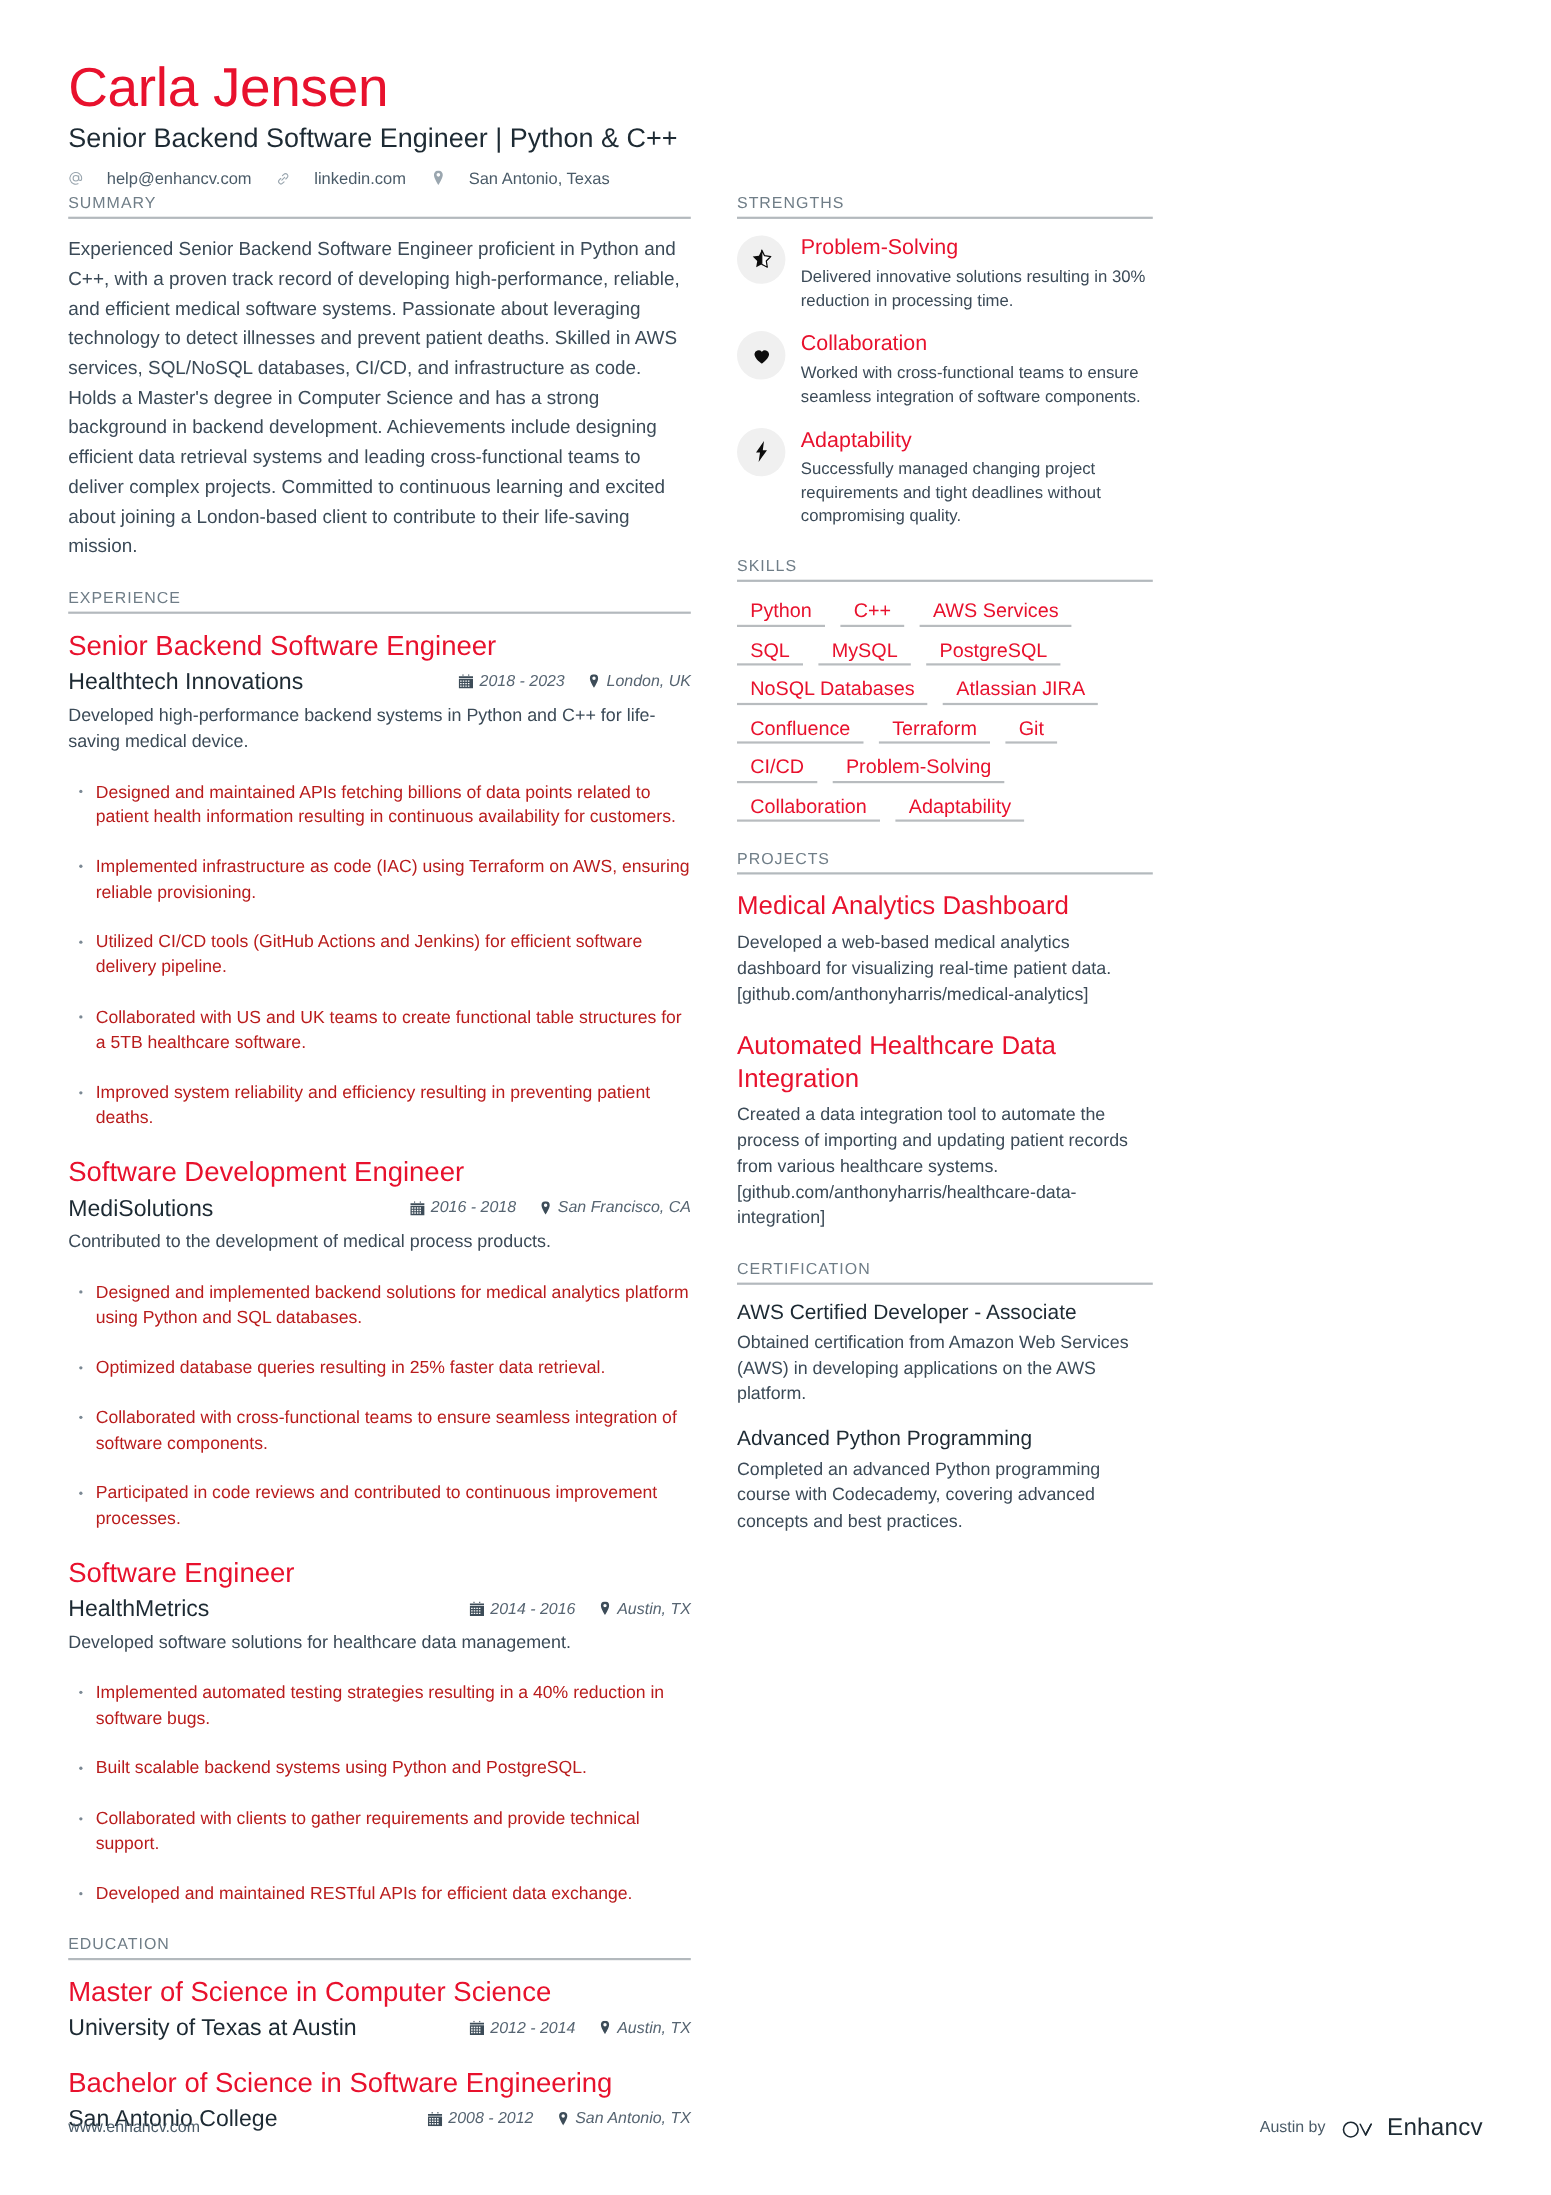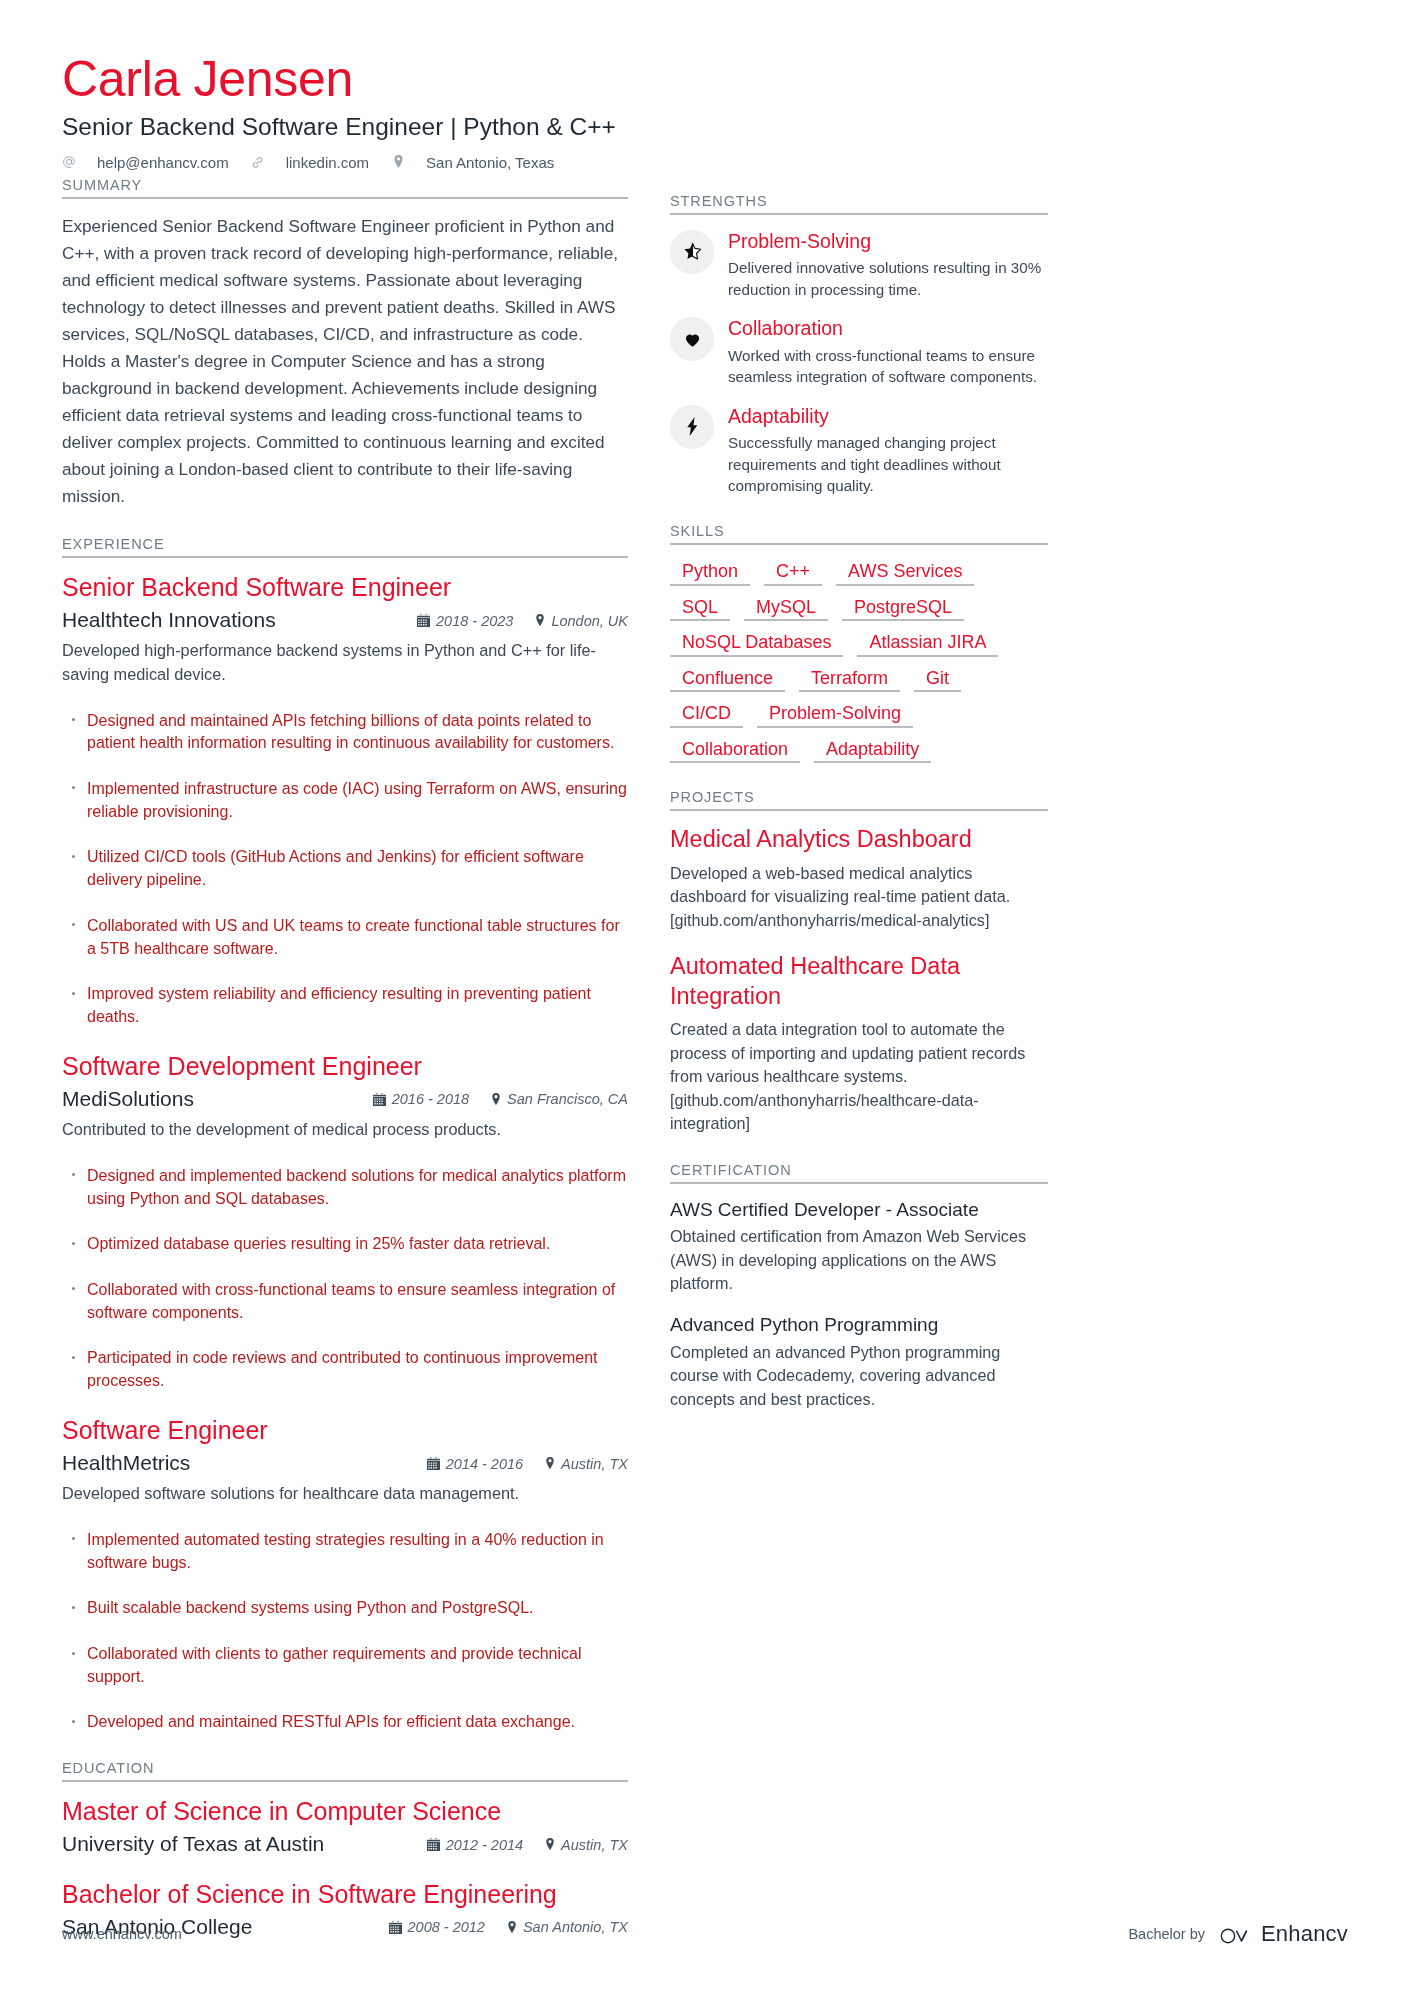--- a/index.html
+++ b/index.html
@@ -64,21 +64,21 @@
   }
   .contact .ic svg { display: block; }
 
   
   .columns {
     display: flex;
     gap: 42px;
     align-items: flex-start;
   }
   .col-left  { width: 566px; flex: 0 0 566px; }
-  .col-right { width: 378px; flex: 0 0 378px; margin-top: 16px; }
+  .col-right { width: 378px; flex: 0 0 378px; }
 
   
   .sec { margin-top: 26px; }
   .sec:first-child { margin-top: 0; }
 
   .sec-title {
     font-size: 14.5px;
     letter-spacing: 0.9px;
     color: #6f7d87;
     font-weight: 400;
@@ -611,21 +611,21 @@
         </div>
       </div>
 
     </div>
 
   </div>
 
   <div class="footer">
     <div class="footer-url">www.enhancv.com</div>
     <div class="footer-right">
-      <span class="powered">Bachelor by</span>
+      <span class="powered">Austin by</span>
       <span class="brand">
         <span class="brand-mark">
           <svg width="36" height="22" viewBox="0 0 40 24" fill="none" stroke="currentColor" stroke-width="1.6" stroke-linecap="round" stroke-linejoin="round">
             <circle cx="10" cy="12" r="7.4"></circle>
             <path d="M19.5 6.6 25 17.4l5.5-10.8"></path>
             <path d="M25 17.4 30.5 6.6"></path>
           </svg>
         </span>
         <span class="brand-name">Enhancv</span>
       </span>

